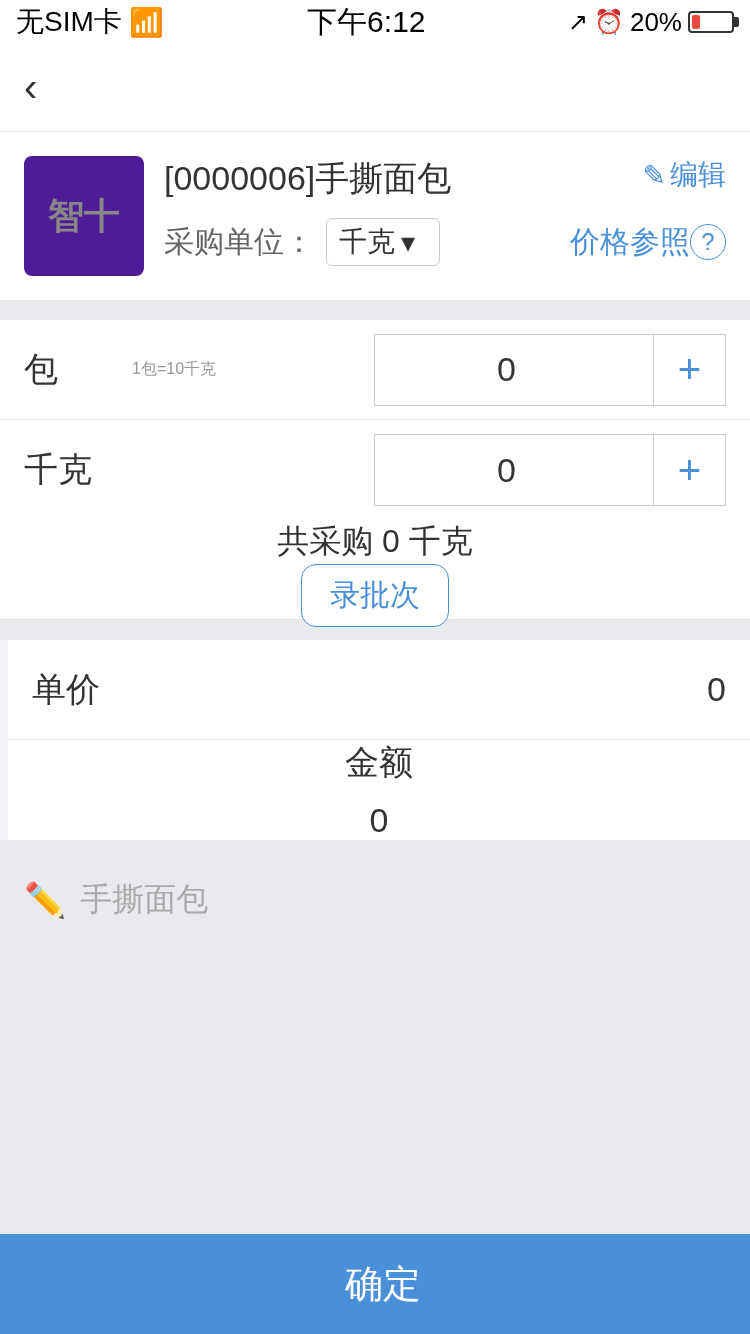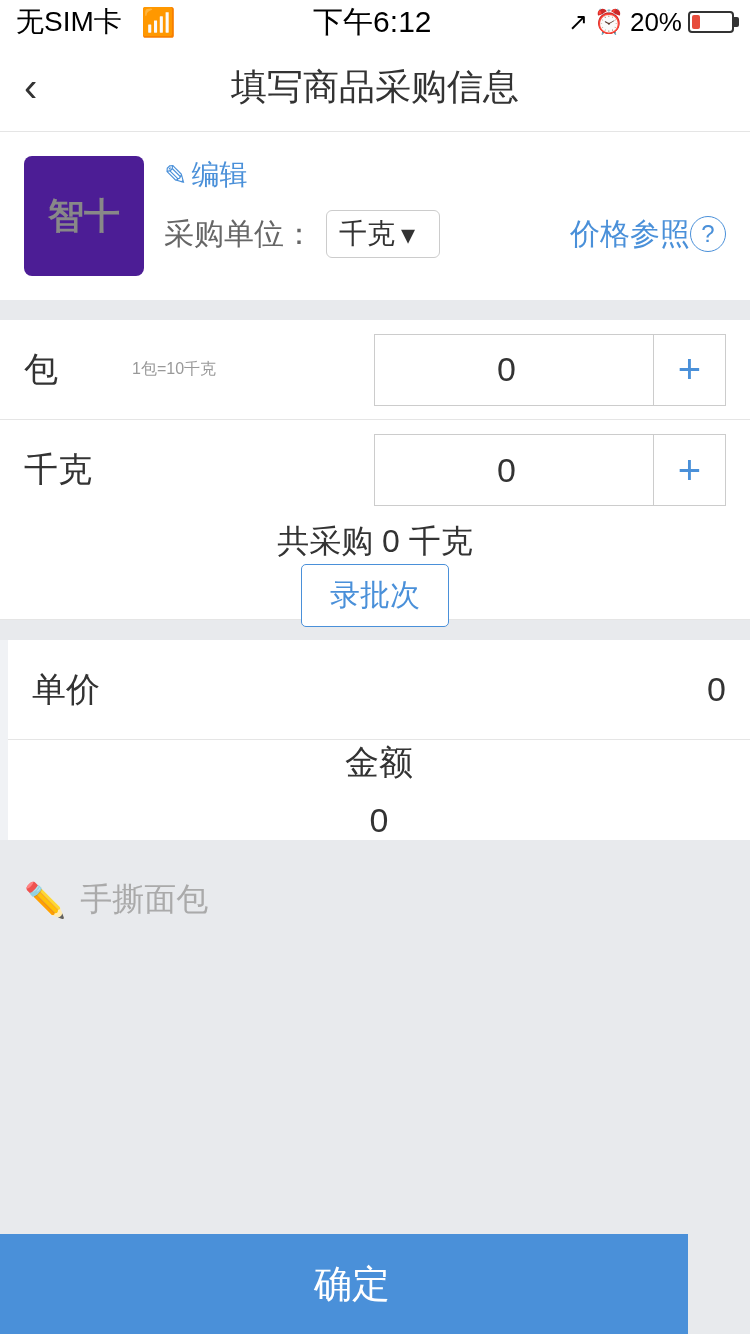--- a/index.html
+++ b/index.html
@@ -18,21 +18,21 @@
       width: 100%;
       height: 44px;
       background: #fff;
       display: flex;
       align-items: center;
       justify-content: space-between;
       padding: 0 16px;
       font-size: 28px;
       color: #000;
     }
-    .status-left { display: flex; align-items: center; gap: 20px; }
+    .status-left { display: flex; align-items: center; gap: 8px; }
     .status-center { font-size: 30px; font-weight: 500; }
     .status-right { display: flex; align-items: center; gap: 6px; font-size: 26px; }
     .battery-icon {
       display: inline-flex; align-items: center;
       width: 46px; height: 22px;
       border: 2px solid #333;
       border-radius: 4px;
       position: relative;
       padding: 2px;
     }
@@ -203,21 +203,21 @@
       justify-content: space-between;
       padding: 0 24px;
       height: 100px;
       background: #fff;
       border-bottom: 1px solid #e5e5e5;
       flex-direction: column;
     }
     .total-text { font-size: 32px; color: #333; }
     .batch-btn {
       border: 1px solid #4a90d9;
-      border-radius: 5px;
+      border-radius: 15px;
       padding: 10px 28px;
       font-size: 30px;
       color: #4a90d9;
       background: #fff;
       cursor: pointer;
     }
 
     
     .price-section {
       background: #fff;
@@ -253,21 +253,21 @@
       background: #e8eaed;
       flex: 1;
       min-height: 300px;
     }
 
     
     .confirm-btn {
       position: fixed;
       bottom: 0;
       left: 0;
-      width: 688px;
+      width: 750px;
       height: 100px;
       background: #4a90d9;
       color: #fff;
       font-size: 38px;
       font-weight: 500;
       display: flex;
       align-items: center;
       justify-content: center;
       cursor: pointer;
       border: none;
@@ -289,29 +289,29 @@
     <span style="font-size:24px;">⏰</span>
     <span>20%</span>
     <span class="battery-icon">
       <span class="battery-fill"></span>
     </span>
   </div>
 </div>
 
 <div class="nav-bar">
   <span class="nav-back">‹</span>
-  <span class="nav-title">填写商品采购信息</span>
 </div>
 
 <div class="product-card">
   <div class="product-thumb">
     <span class="product-thumb-text">智十</span>
   </div>
   <div class="product-info">
     <div class="product-header">
+      <span class="product-name">[0000006]手撕面包</span>
       <span class="edit-btn">
         <span>✎</span>
         <span>编辑</span>
       </span>
     </div>
     <div class="product-unit-row">
       <div style="display:flex;align-items:center;">
         <span class="unit-label">采购单位：</span>
         <span class="unit-select">
           <span>千克</span>

